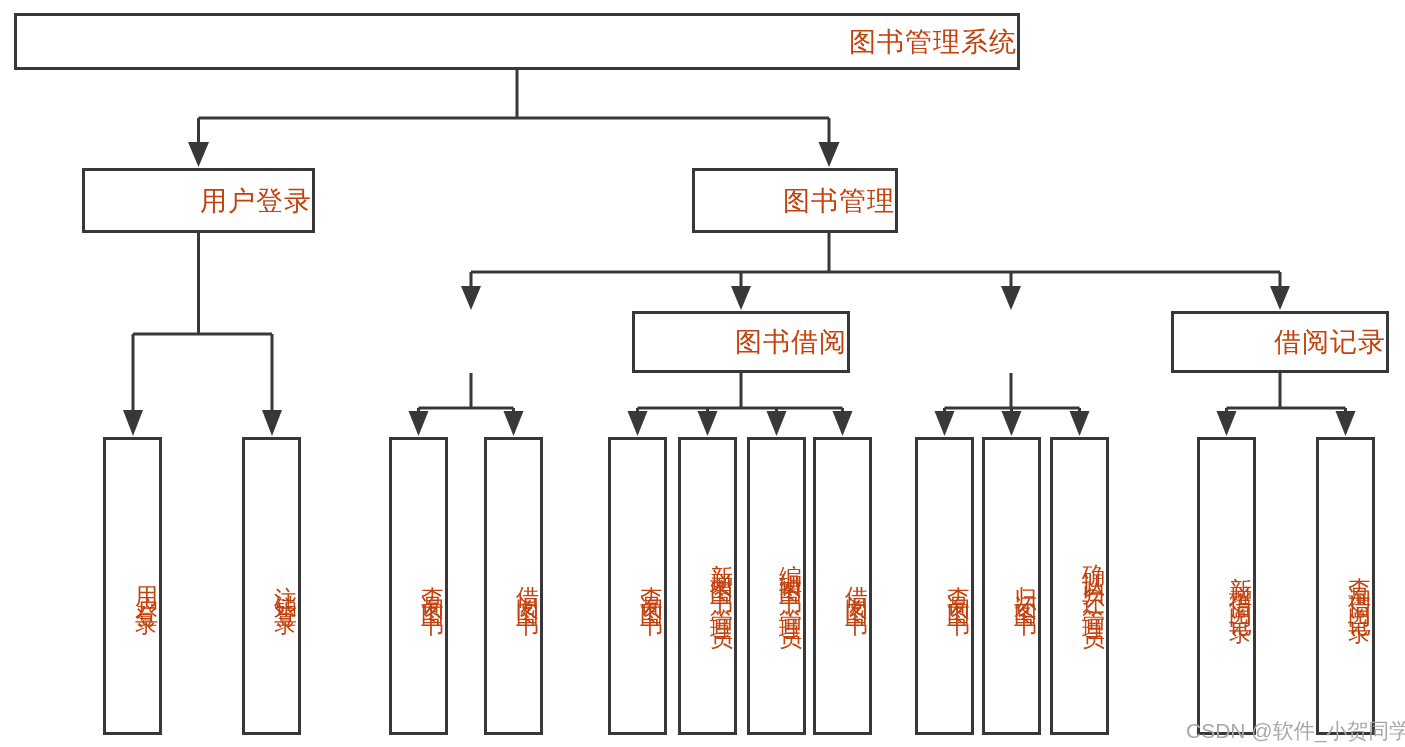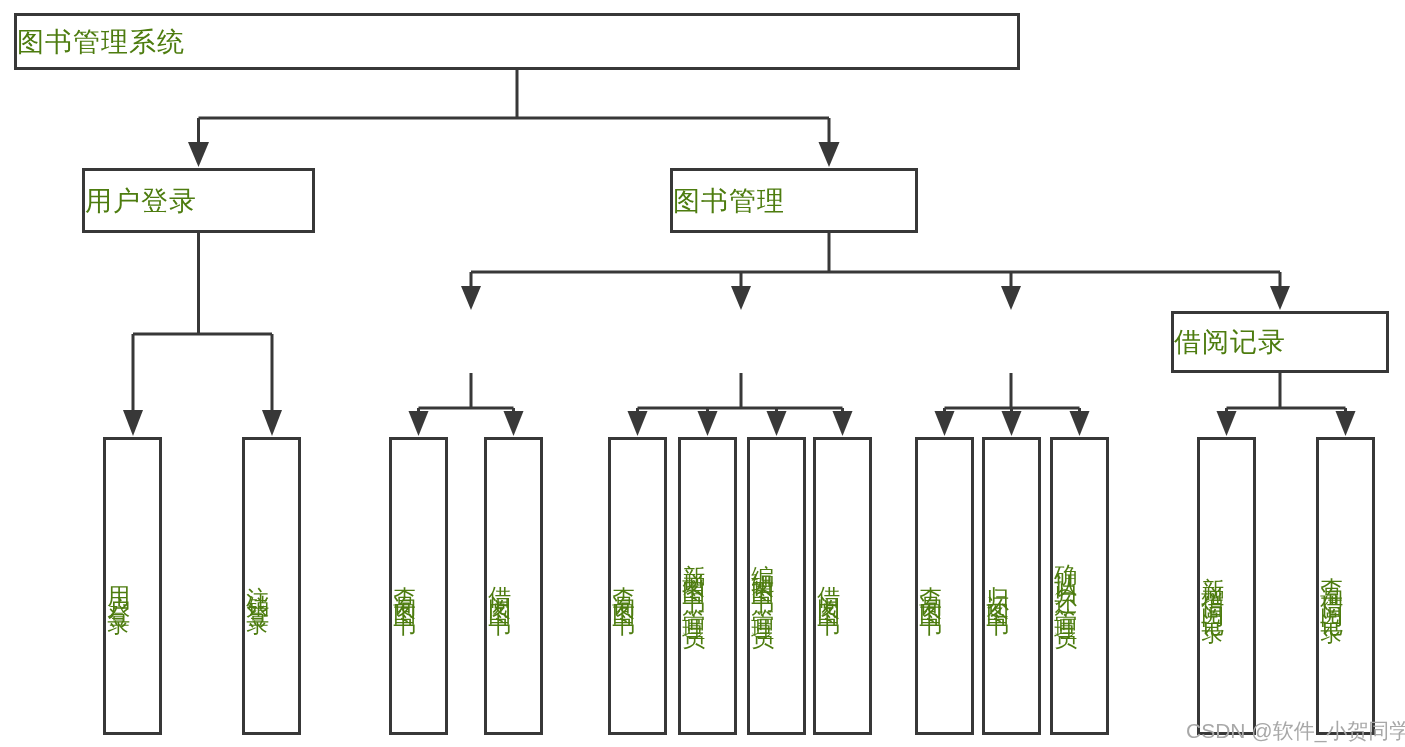--- a/index.html
+++ b/index.html
@@ -10,24 +10,24 @@
     background: #ffffff;
     font-family: "Liberation Sans", "DejaVu Sans", sans-serif;
     overflow: hidden;
   }
   #wires { position: absolute; left: 0; top: 0; z-index: 1; }
   .box {
     position: absolute;
     box-sizing: border-box;
     border: 3px solid #383838;
     background: #ffffff;
-    color: #4d7c0f;
+    color: #c2410c;
     display: flex;
     align-items: center;
-    justify-content: flex-start;
+    justify-content: flex-end;
     z-index: 2;
   }
   .hlabel { font-size: 27px; letter-spacing: 1px; white-space: nowrap; }
   .leaf { width: 59px; height: 298px; top: 437px; }
   .vtext {
     writing-mode: vertical-rl;
     text-orientation: mixed;
     font-size: 23px;
     letter-spacing: 9px;
     line-height: 1.1;
@@ -88,24 +88,27 @@
     </g>
   </svg>
 
   <div class="box" style="left:14px; top:13px; width:1006px; height:57px;">
     <span class="hlabel">图书管理系统</span>
   </div>
 
   <div class="box" style="left:82px; top:168px; width:233px; height:65px;">
     <span class="hlabel">用户登录</span>
   </div>
-  <div class="box" style="left:670px; top:168px; width:248px; height:65px;font-family:Liberation Serif, serif;">
+  <div class="box" style="left:692px; top:168px; width:206px; height:65px;font-family:Liberation Serif, serif;">
     <span class="hlabel">图书管理</span>
   </div>
 
+  <div class="box" style="left:632px; top:311px; width:218px; height:62px;">
+    <span class="hlabel">图书借阅</span>
+  </div>
   <div class="box" style="left:1171px; top:311px; width:218px; height:62px;">
     <span class="hlabel">借阅记录</span>
   </div>
 
   <div class="box leaf" style="left:103px;">
     <span class="vtext">用户登录</span>
   </div>
   <div class="box leaf" style="left:242px;">
     <span class="vtext">注销登录</span>
   </div>

